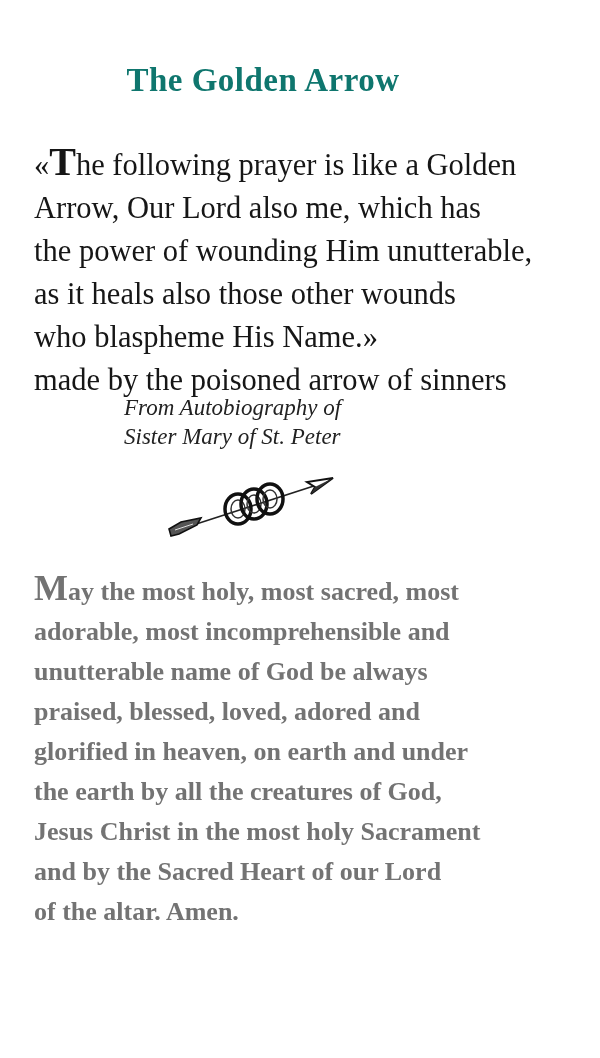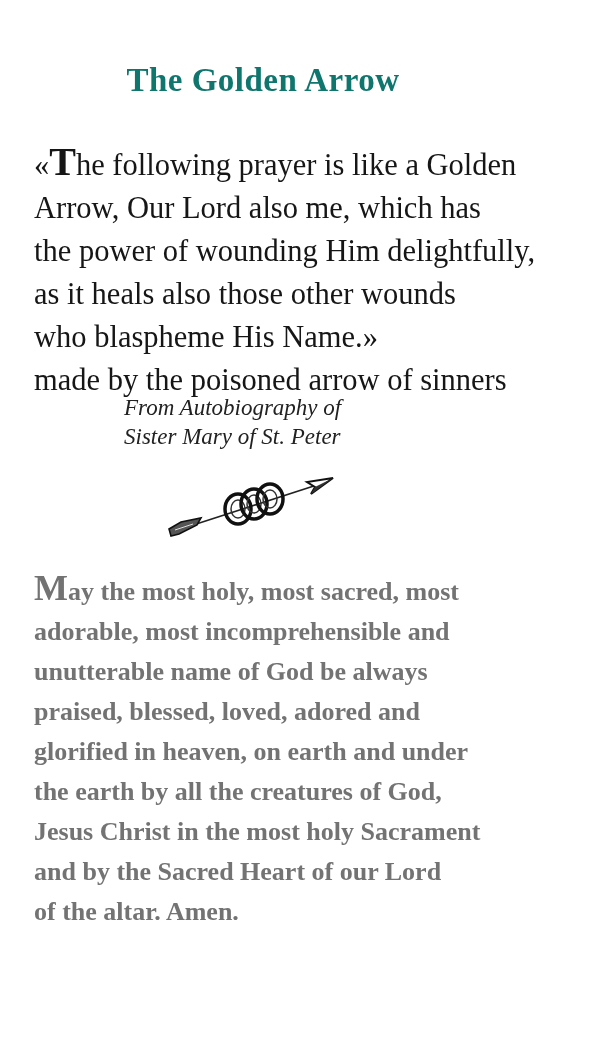--- a/index.html
+++ b/index.html
@@ -41,21 +41,21 @@
 </head>
 <body>
 
 <div>
 
   <div class="title">The Golden Arrow</div>
 
   <div class="quote">
     <span class="line"><span>«</span><span class="dropcap-t">T</span><span>he following prayer is like a Golden</span></span>
     <span class="line">Arrow, Our Lord also me, which has</span>
-    <span class="line">the power of wounding Him delightfully,</span>
+    <span class="line">the power of wounding Him unutterable,</span>
     <span class="line">as it heals also those other wounds</span>
     <span class="line">who blaspheme His Name.»</span>
     <span class="line">made by the poisoned arrow of sinners</span>
   </div>
 
   <div class="source">
     <span class="line">From Autobiography of</span>
     <span class="line">Sister Mary of St. Peter</span>
   </div>
 

